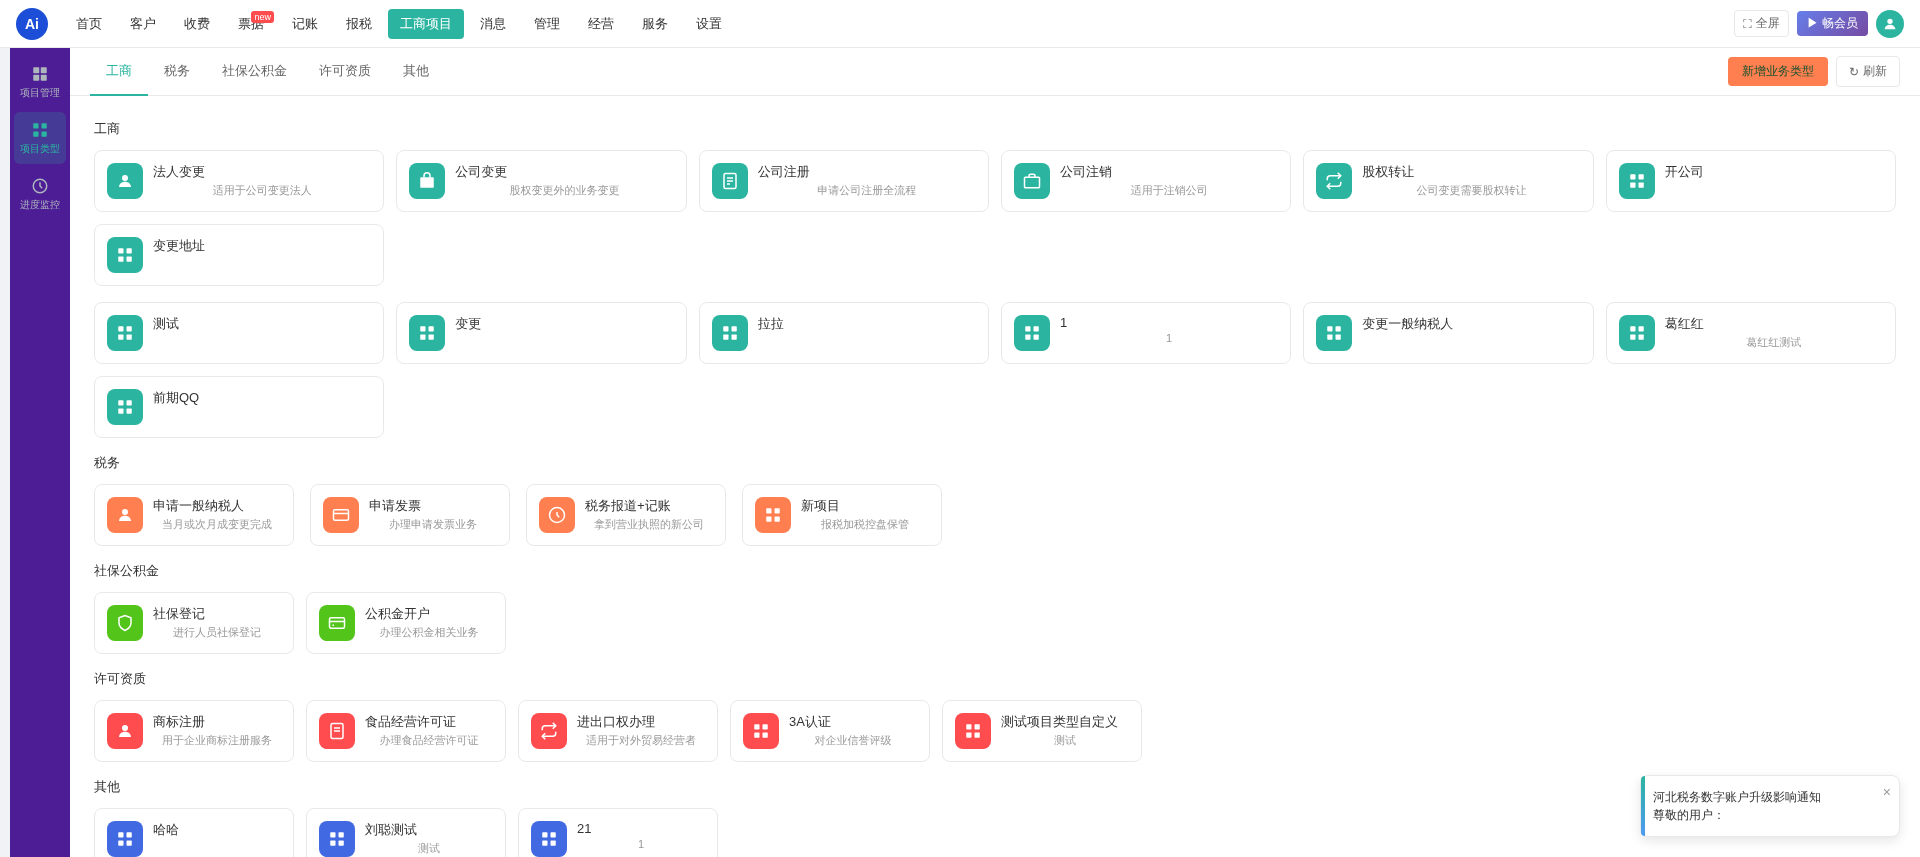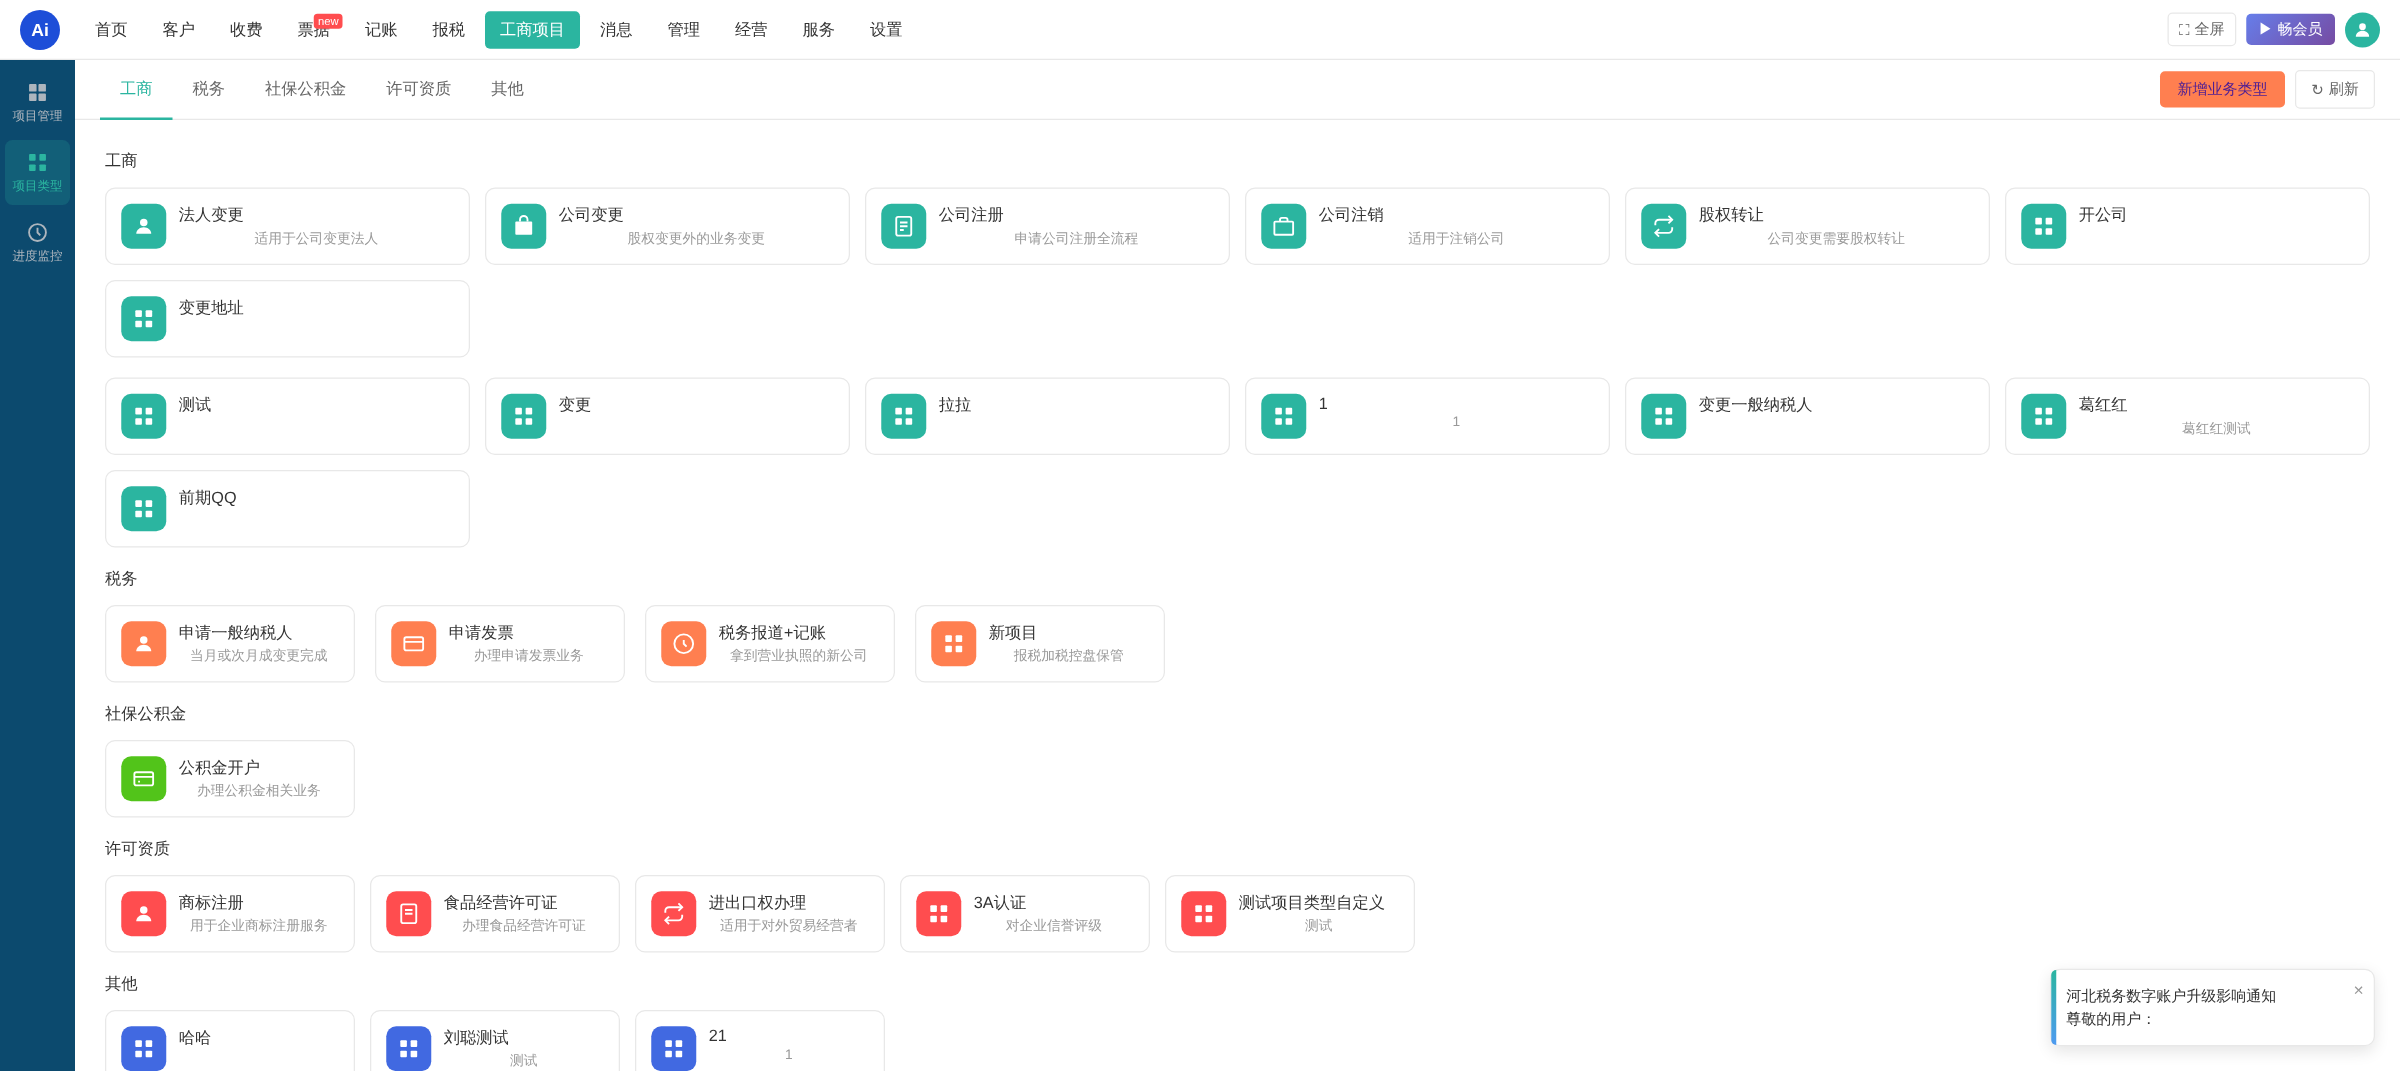--- a/index.html
+++ b/index.html
@@ -90,27 +90,28 @@
     
     .main-layout {
       display: flex;
       flex: 1;
       overflow: hidden;
     }
 
     
     .sidebar {
       width: 60px;
-      background: #0c4a6e;
+      background: #4c1d95;
       display: flex;
       flex-direction: column;
       align-items: center;
       padding-top: 8px;
       gap: 4px;
       flex-shrink: 0;
+      margin-left: 10px;
     }
     .sidebar-item {
       display: flex;
       flex-direction: column;
       align-items: center;
       justify-content: center;
       width: 52px;
       height: 52px;
       border-radius: 6px;
       cursor: pointer;
@@ -157,21 +158,21 @@
       font-weight: 500;
     }
     .tab-actions {
       margin-left: auto;
       display: flex;
       gap: 8px;
       align-items: center;
     }
     .btn-new-type {
       background: #ff7f50;
-      color: #4c1d95;
+      color: #14532d;
       border: none;
       border-radius: 4px;
       padding: 6px 14px;
       font-size: 12px;
       cursor: pointer;
     }
     .btn-refresh {
       background: white;
       color: #666;
       border: 1px solid #e8e8e8;
@@ -654,20 +655,31 @@
             <div class="card-desc">报税加税控盘保管</div>
           </div>
         </div>
       </div>
 
       <div class="section-title">社保公积金</div>
       <div class="cards-grid-2">
         <div class="service-card">
           <div class="card-icon icon-green">
             <svg width="18" height="18" viewBox="0 0 24 24" fill="none" stroke="white" stroke-width="2">
+                <path d="M12 22s8-4 8-10V5l-8-3-8 3v7c0 6 8 10 8 10z"></path>
+              </svg>
+          </div>
+          <div class="card-info">
+            <div class="card-name">社保登记</div>
+            <div class="card-desc">进行人员社保登记</div>
+          </div>
+        </div>
+        <div class="service-card">
+          <div class="card-icon icon-green">
+            <svg width="18" height="18" viewBox="0 0 24 24" fill="none" stroke="white" stroke-width="2">
                 <rect x="2" y="5" width="20" height="14" rx="2"></rect>
                 <path d="M2 10h20"></path>
                 <path d="M6 15h2"></path>
               </svg>
           </div>
           <div class="card-info">
             <div class="card-name">公积金开户</div>
             <div class="card-desc">办理公积金相关业务</div>
           </div>
         </div>

